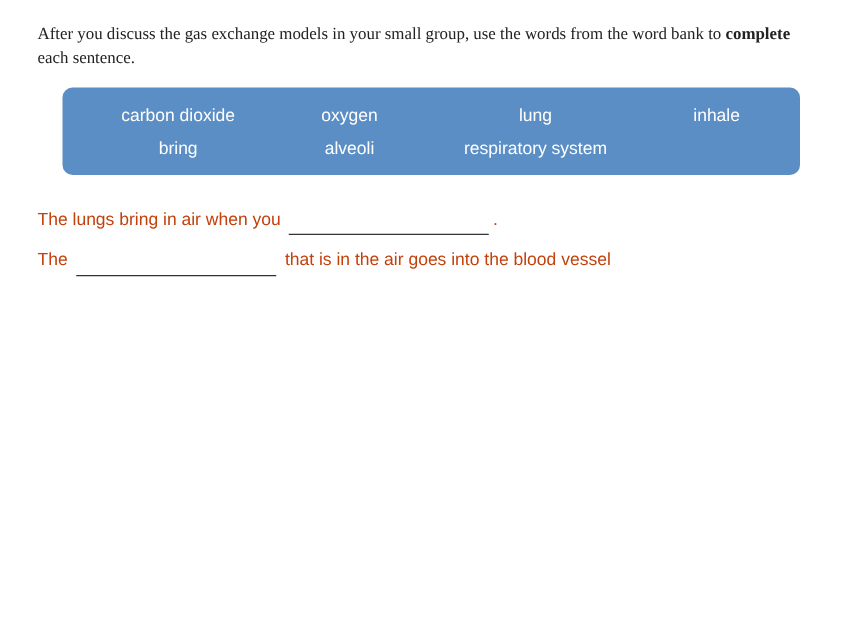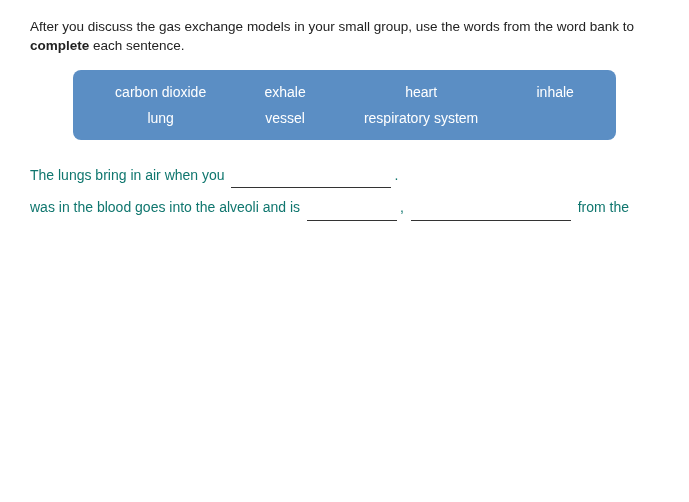--- a/index.html
+++ b/index.html
@@ -19,45 +19,46 @@
       min-height: 502px;
       padding: 18px 30px 20px 30px;
       position: relative;
     }
     .instructions {
       font-size: 13.5px;
       color: #222;
       line-height: 1.4;
       margin-bottom: 14px;
       padding-right: 10px;
+      font-family: Liberation Serif, serif;
     }
     .instructions strong {
       font-weight: bold;
     }
     .word-bank {
       background: #5b8ec4;
       border-radius: 8px;
       padding: 12px 22px 12px 22px;
       display: grid;
       grid-template-columns: repeat(4, auto);
       gap: 6px 18px;
       margin-bottom: 22px;
-      width: 543px;
+      width: 590px;
       margin-left: auto;
       margin-right: auto;
     }
     .word-bank-item {
       color: #fff;
       font-size: 14px;
       text-align: center;
       padding: 2px 6px;
     }
     .exercise-area {
       font-size: 14px;
-      color: #0f766e;
+      color: #c2410c;
       line-height: 1.9;
     }
     .line-blank {
       display: inline-block;
       border-bottom: 1.5px solid #333;
       min-width: 160px;
       height: 18px;
       vertical-align: bottom;
       margin: 0 3px;
     }
@@ -85,41 +86,40 @@
 </head>
 <body>
 
 <div class="page">
   <div class="instructions">
     <span>After you discuss the gas exchange models in your small group, use the words from the word bank to </span><strong>complete</strong><span> each sentence.</span>
   </div>
 
   <div class="word-bank">
     <span class="word-bank-item">carbon dioxide</span>
-    <span class="word-bank-item">exhale</span>
-    <span class="word-bank-item">heart</span>
+    <span class="word-bank-item">oxygen</span>
+    <span class="word-bank-item">lung</span>
     <span class="word-bank-item">inhale</span>
-    <span class="word-bank-item">lung</span>
-    <span class="word-bank-item">vessel</span>
+    <span class="word-bank-item">bring</span>
+    <span class="word-bank-item">alveoli</span>
     <span class="word-bank-item">respiratory system</span>
   </div>
 
   <div class="exercise-area">
 
     <div class="sentence-row">
       <span>The lungs bring in air when you</span>
       <span class="line-blank"></span><span>.</span>
     </div>
 
 
 
+    <div class="sentence-row">
+      <span>The</span>
+      <span class="line-blank"></span>
+      <span>that is in the air goes into the blood vessel</span>
+    </div>
 
 
-    <div class="sentence-row">
-      <span>was in the blood goes into the alveoli and is</span>
-      <span class="line-blank-sm"></span><span>,</span>
-      <span class="line-blank"></span>
-      <span>from the</span>
-    </div>
 
 
   </div>
 </div>
 
 </body></html>

